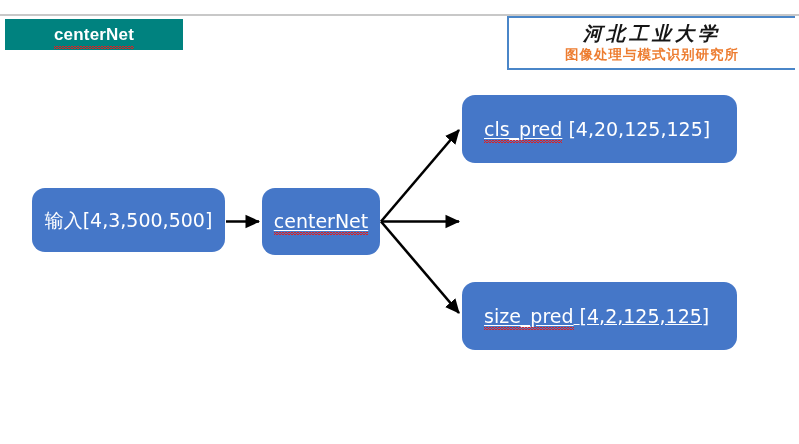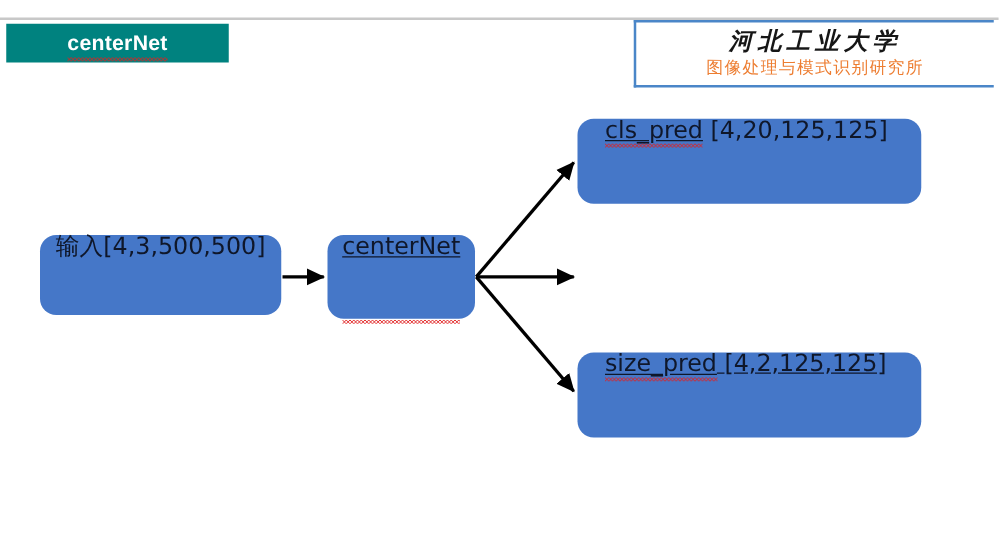--- a/index.html
+++ b/index.html
@@ -95,34 +95,35 @@
     font-weight: bold;
     font-style: italic;
     letter-spacing: 4px;
     line-height: 1.15;
     white-space: nowrap;
   }
   .logo-line2 {
     color: #ed7d31;
     font-family: "DejaVu Serif", serif;
     font-size: 13.5px;
-    font-weight: normal;
+    font-weight: bold;
     letter-spacing: 1px;
     line-height: 1.15;
     margin-top: 2px;
     white-space: nowrap;
   }
   
   .node {
     position: absolute;
     background: #4577c8;
     border-radius: 13px;
     box-sizing: border-box;
     display: flex;
-    color: #0f172a;
+    align-items: center;
+    color: #ffffff;
     font-family: "DejaVu Sans", sans-serif;
     font-size: 19px;
     line-height: 1;
     white-space: nowrap;
   }
   .node .inner {
     display: inline-block;
     white-space: nowrap;
   }
   .node-input {

